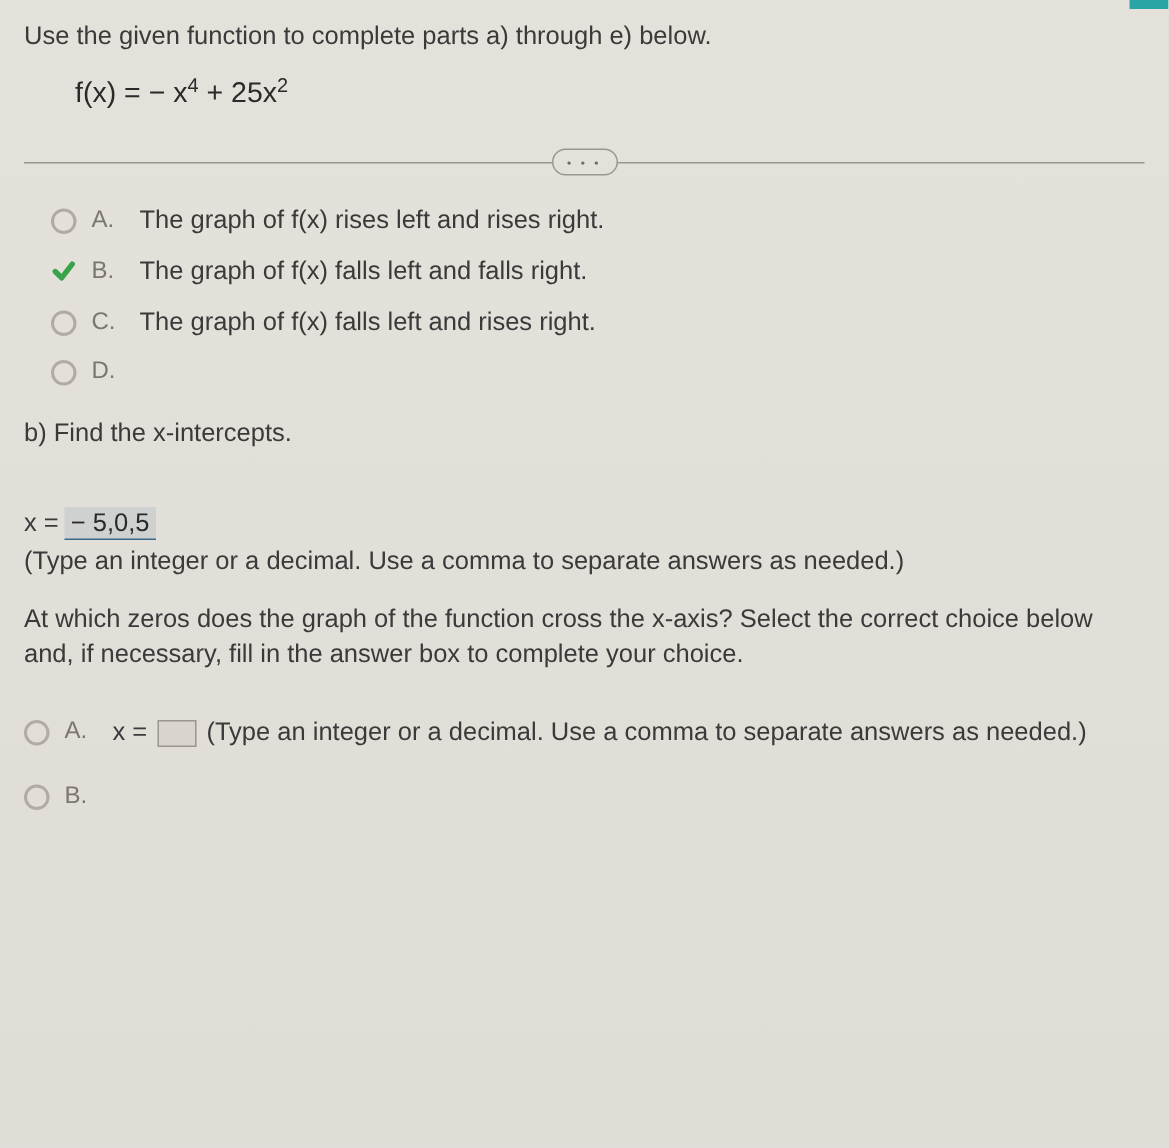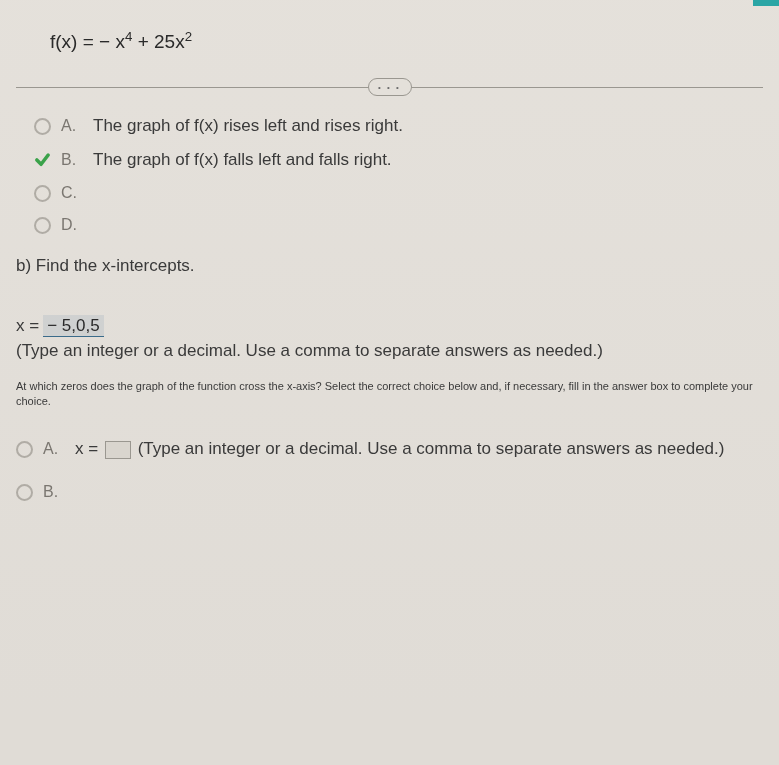--- a/index.html
+++ b/index.html
@@ -125,21 +125,21 @@
       color: #2a2a2a;
       font-size: 17px;
       min-width: 56px;
     }
     .hint {
       font-size: 17px;
       color: #3a3a3a;
       margin-bottom: 18px;
     }
     .paragraph {
-      font-size: 11px;
+      font-size: 17px;
       color: #3a3a3a;
       margin-bottom: 28px;
       line-height: 1.35;
     }
     .opt-row2 {
       display: flex;
       align-items: flex-start;
       gap: 10px;
       margin-bottom: 18px;
     }
@@ -173,20 +173,21 @@
     }
     sup { font-size: 0.7em; vertical-align: super; }
   </style>
 </head>
 <body>
 
 <div class="teal-strip"></div>
 
 <div class="page">
   <div class="top-section">
+    <div class="instruction">Use the given function to complete parts a) through e) below.</div>
     <div class="function">
       <span>f(x) = </span><span>− x</span><sup>4</sup><span> + 25x</span><sup>2</sup>
     </div>
   </div>
 
   <div class="divider-wrap">
     <div class="pill">• • •</div>
   </div>
 
 
@@ -201,20 +202,21 @@
         <svg viewBox="0 0 24 24">
             <path d="M4 12 L10 18 L20 5" stroke="#3aa24a" stroke-width="5" fill="none" stroke-linecap="round" stroke-linejoin="round"></path>
           </svg>
       </span>
       <span class="opt-letter">B.</span>
       <span class="opt-text">The graph of f(x) falls left and falls right.</span>
     </div>
     <div class="option">
       <span class="radio"></span>
       <span class="opt-letter">C.</span>
+      <span class="opt-text">The graph of f(x) falls left and rises right.</span>
     </div>
     <div class="option">
       <span class="radio"></span>
       <span class="opt-letter">D.</span>
     </div>
   </div>
 
   <div class="sub-q">b) Find the x-intercepts.</div>
 
   <div class="answer-line">

